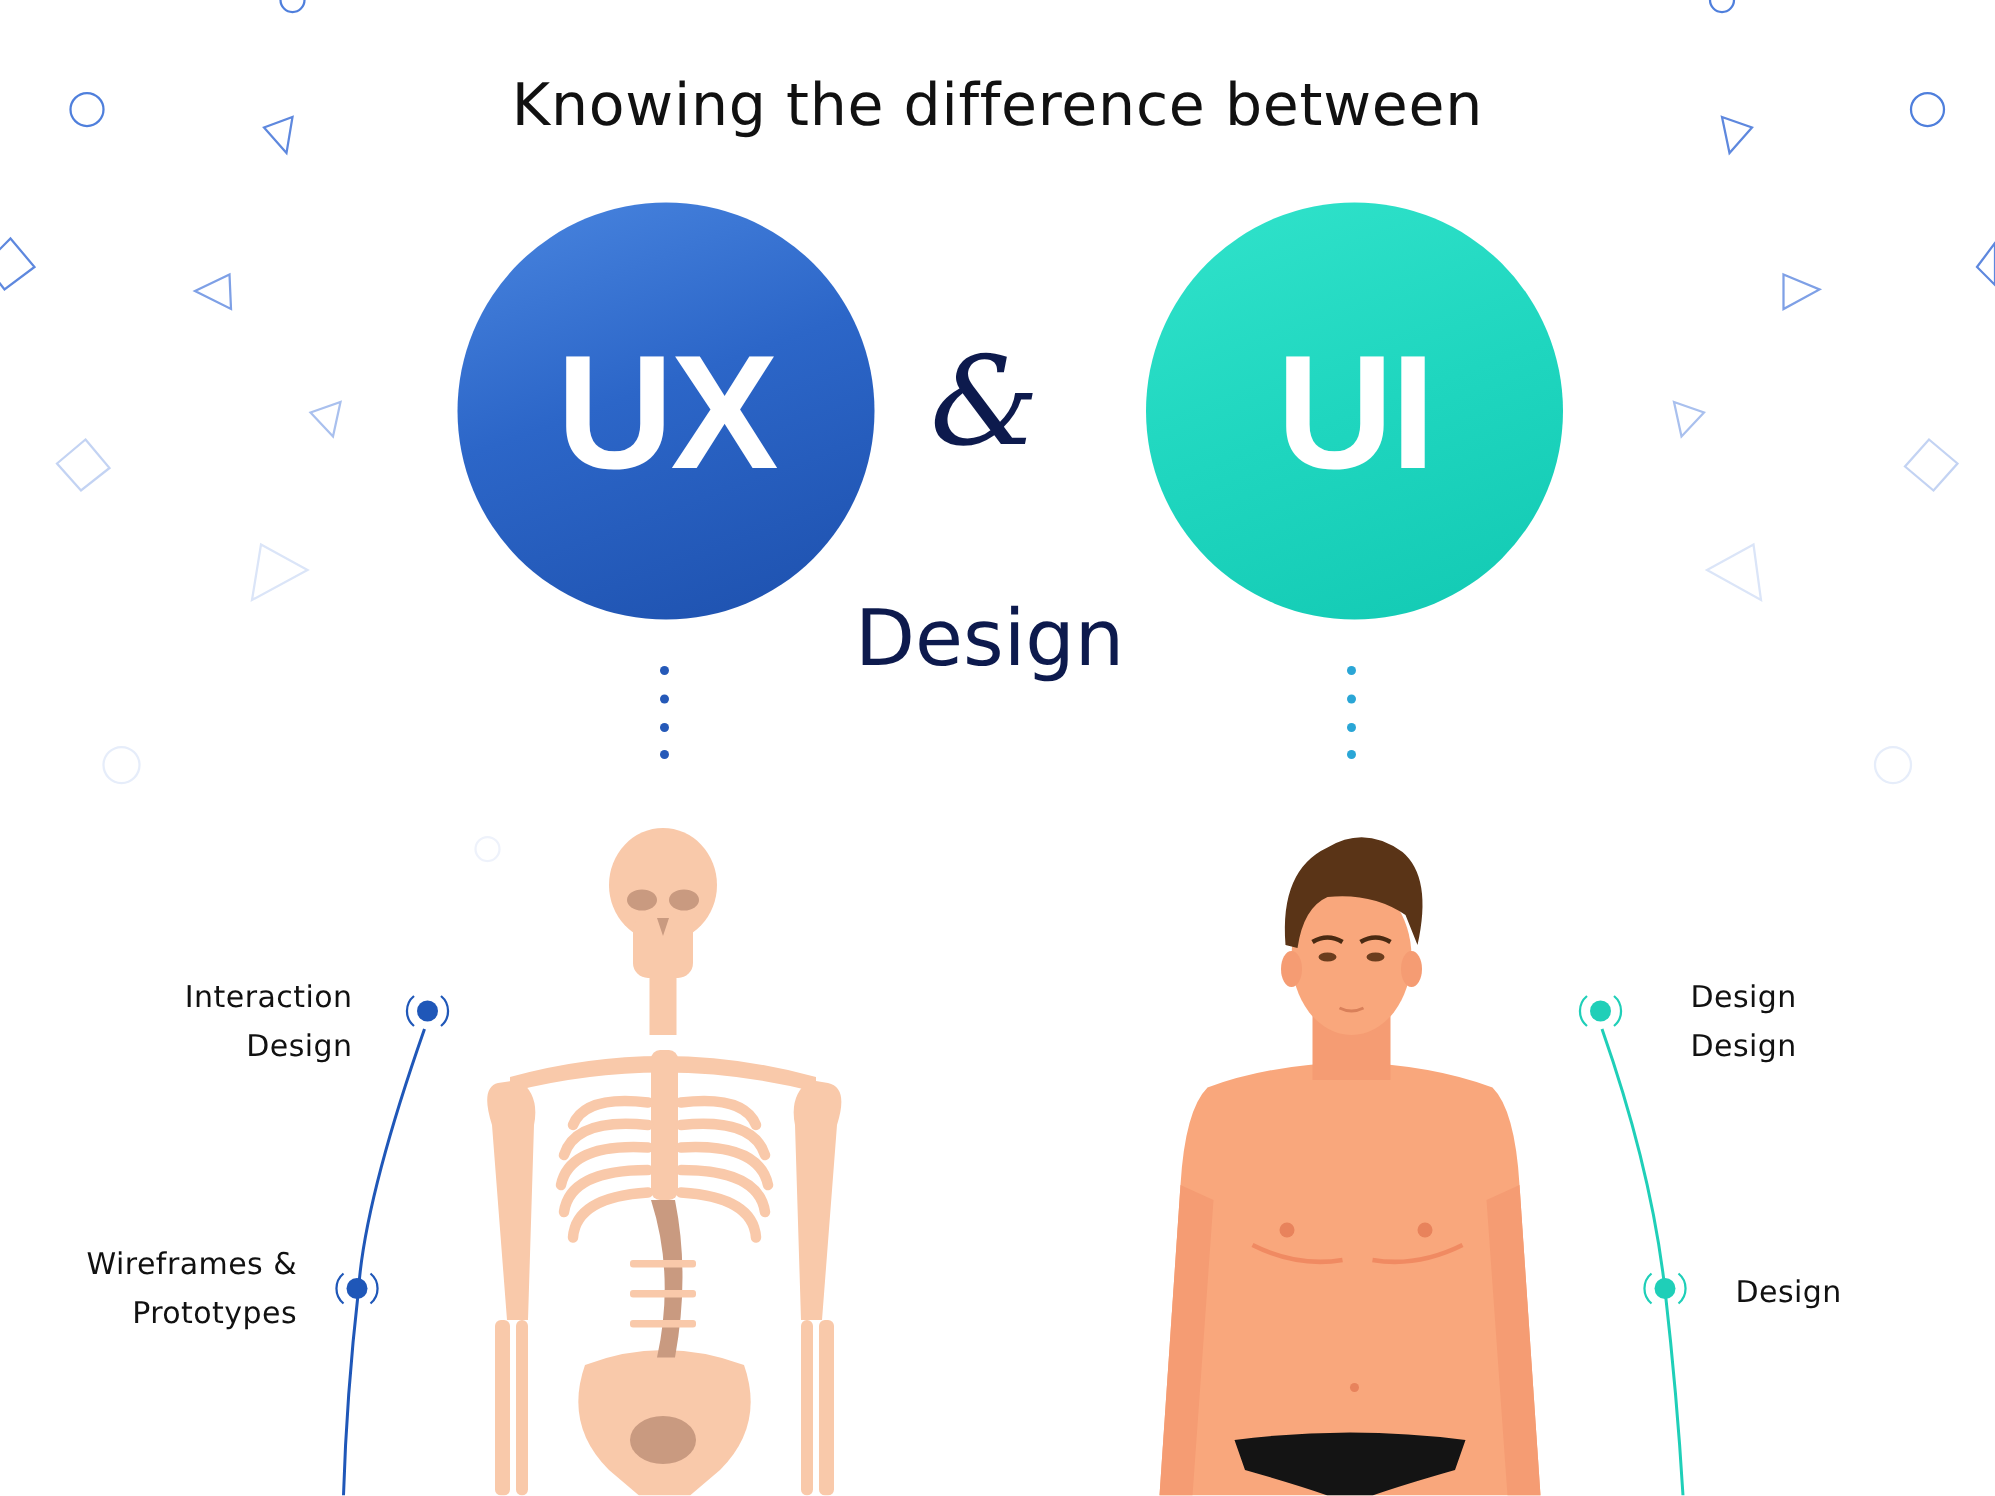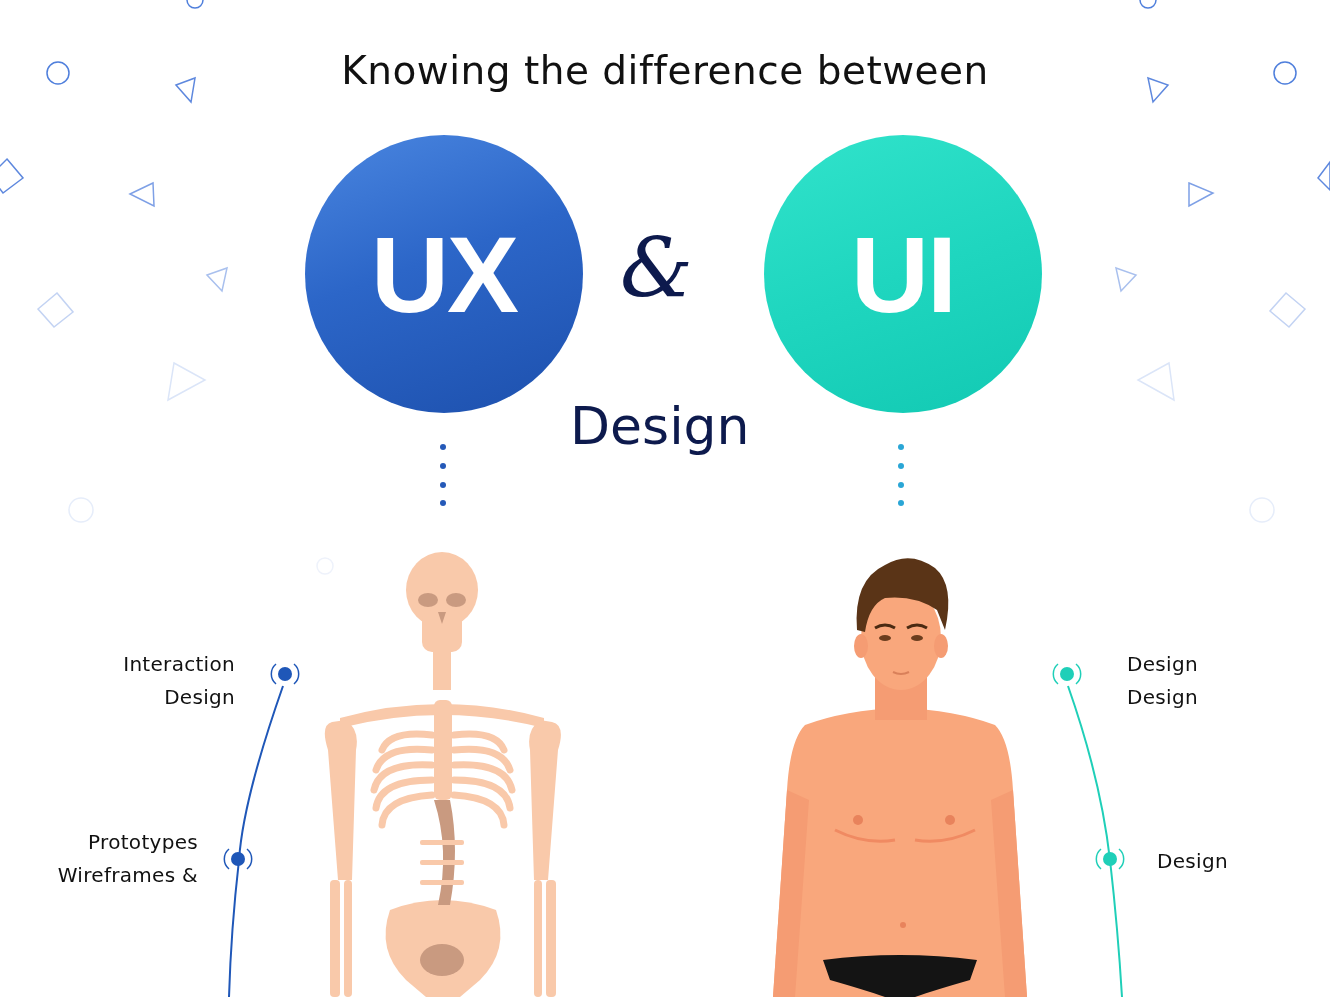--- a/index.html
+++ b/index.html
@@ -96,22 +96,22 @@
     <path d="M1101,849 A13,13 0 0 0 1101,869" fill="none" stroke="#1fcfb8" stroke-width="1.5"></path>
     <path d="M1119,849 A13,13 0 0 1 1119,869" fill="none" stroke="#1fcfb8" stroke-width="1.5"></path>
   </g>
 </svg>
 
 <div class="abs label right-align" style="left:20px;width:215px;top:648px">
   <div>Interaction</div>
   <div>Design</div>
 </div>
 <div class="abs label right-align" style="left:0px;width:198px;top:826px">
+  <div>Wireframes &amp;</div>
   <div>Prototypes</div>
-  <div>Wireframes &amp;</div>
 </div>
 
 <div class="abs label" style="left:1127px;top:648px">
   <div>Design</div>
   <div>Design</div>
 </div>
 <div class="abs label" style="left:1157px;top:845px">
   <div>Design</div>
 </div>
 

